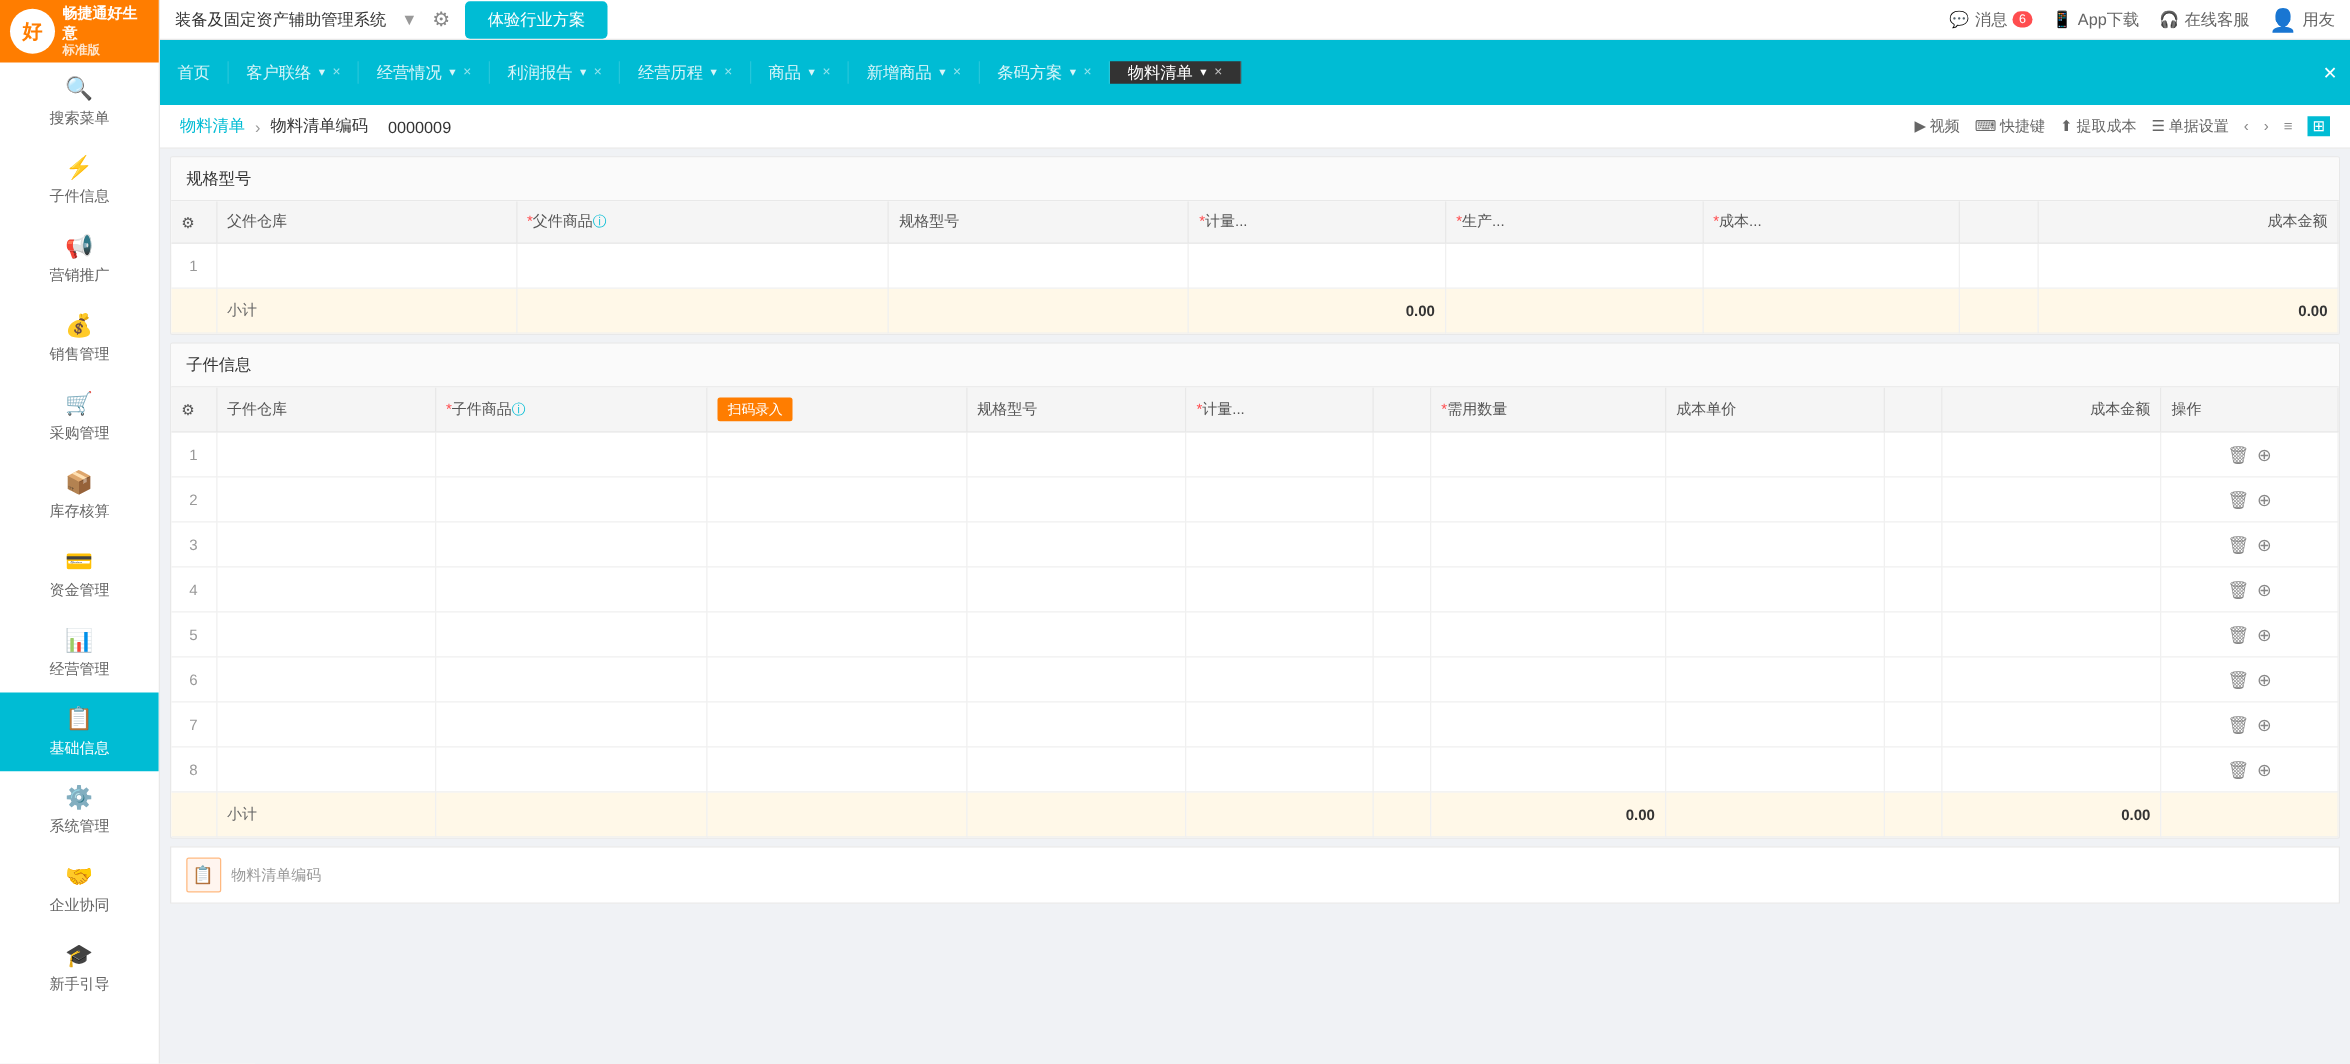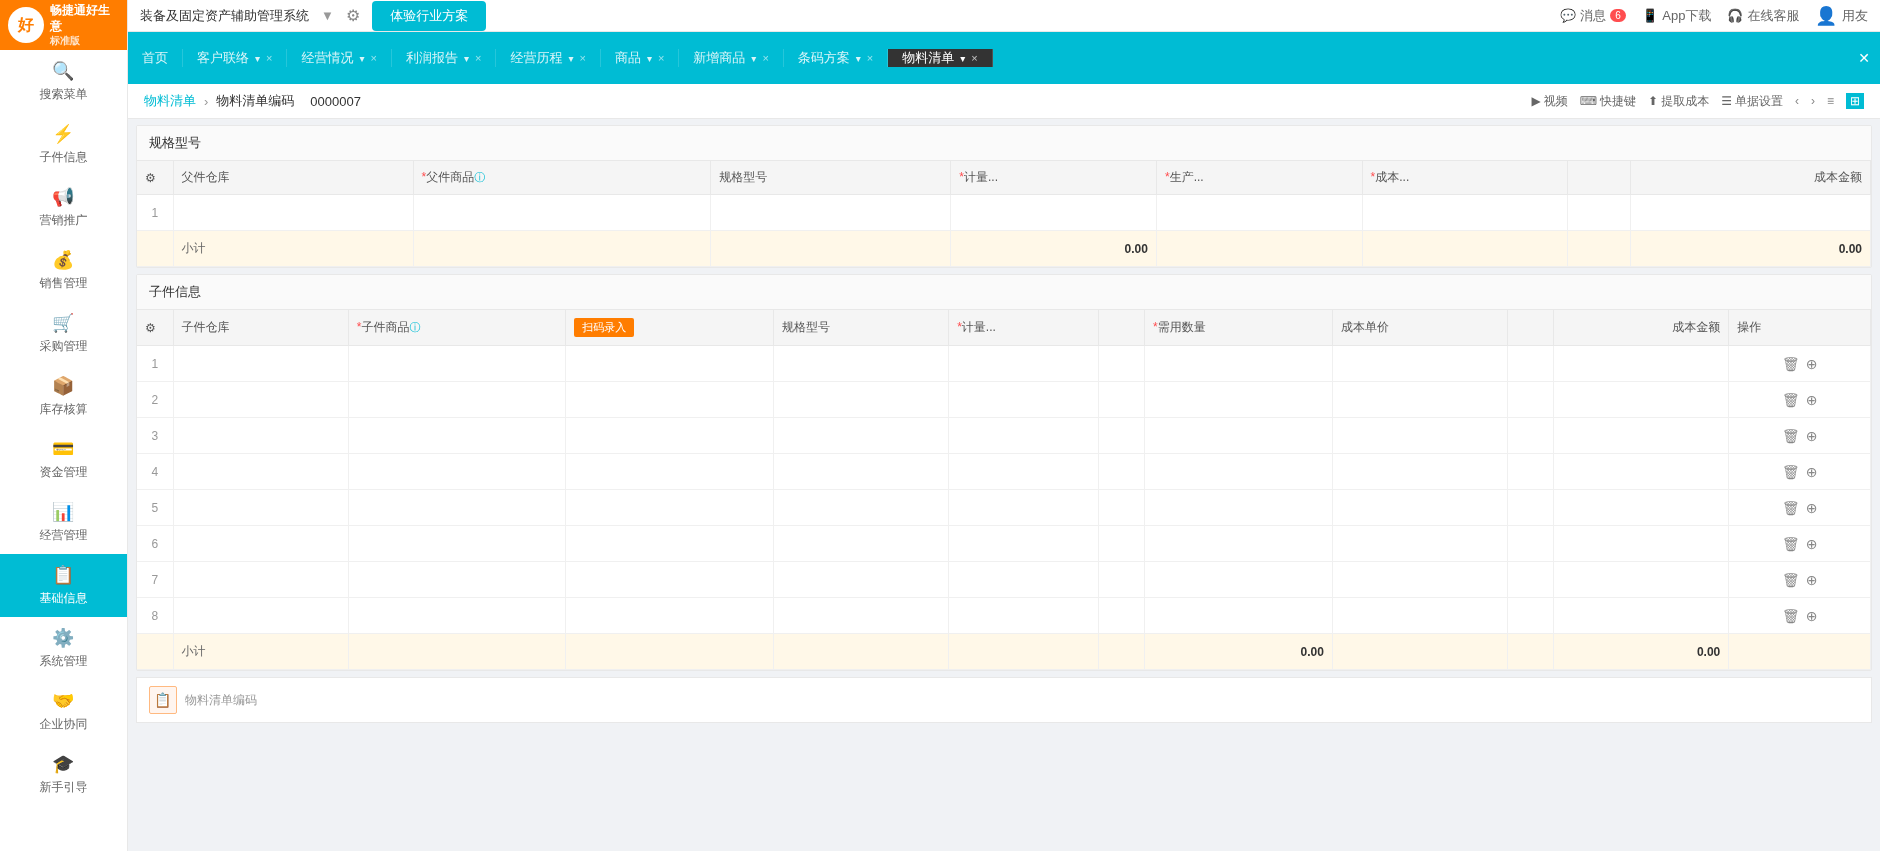--- a/index.html
+++ b/index.html
@@ -204,21 +204,21 @@
       </div>
       <span class="close-all">✕</span>
   </div>
 
   <div class="content">
 
     <div class="breadcrumb-bar">
       <span class="breadcrumb-item">物料清单</span>
       <span class="breadcrumb-sep">›</span>
       <span class="breadcrumb-current">物料清单编码</span>
-      <span class="breadcrumb-code">0000007</span>
+      <span class="breadcrumb-code">0000009</span>
       <div class="breadcrumb-right">
         <div class="breadcrumb-right-item">
           <span>▶</span>
           <span>视频</span>
         </div>
         <div class="breadcrumb-right-item">
           <span>⌨</span>
           <span>快捷键</span>
         </div>
         <div class="breadcrumb-right-item">

